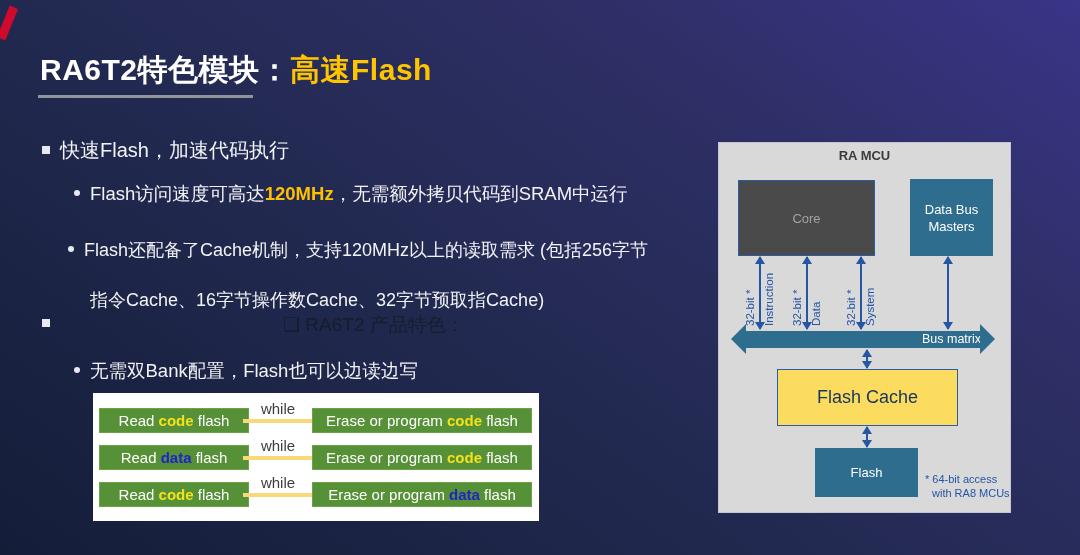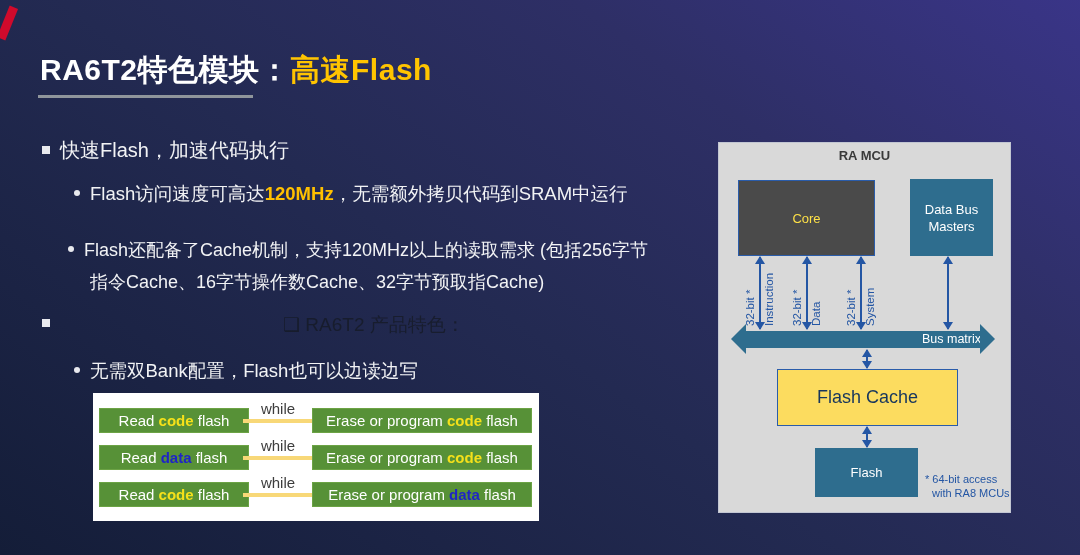--- a/index.html
+++ b/index.html
@@ -17,38 +17,38 @@
   .title .t-highlight{color:#ffc400;}
   .title-underline{position:absolute;left:38px;top:95px;width:215px;height:3px;background:#8f959b;}
   
   .b1{position:absolute;color:#f2f3f5;font-size:20px;white-space:nowrap;}
   .sb{position:absolute;color:#f2f3f5;font-size:18.5px;white-space:nowrap;}
   .sq{display:inline-block;width:8px;height:8px;background:#e8e9ee;margin-right:10px;vertical-align:3px;}
   .dot{display:inline-block;width:6px;height:6px;border-radius:50%;background:#e8e9ee;margin-right:10px;vertical-align:4px;}
   .hl{color:#ffc000;font-weight:bold;}
   .sb2-wrap{position:absolute;left:68px;top:234px;color:#f2f3f5;font-size:18px;line-height:32px;}
   .sb2-wrap .dot{vertical-align:4px;}
-  .sb2-l2{padding-left:22px;}
+  .sb2-l2{padding-left:22px;margin-top:18px;}
   .watermark{position:absolute;left:283px;top:312px;font-size:19px;color:rgba(12,14,2,0.42);white-space:nowrap;}
   
   .flash-table{position:absolute;left:93px;top:393px;width:446px;height:128px;background:#ffffff;}
   .row-box{position:absolute;height:25px;background:#579137;border:1px solid #6ca345;box-sizing:border-box;
            color:#fff;font-size:15px;text-align:center;line-height:23px;white-space:nowrap;}
   .box-l{left:6px;width:150px;}
   .box-r{left:219px;width:220px;}
   .kw{font-weight:bold;}
   .kw[data-kw="yellow"]{color:#f5e11a;}
   .kw[data-kw="blue"]{color:#1f24c7;}
   .while-label{position:absolute;left:150px;width:70px;text-align:center;color:#3d3d3d;font-size:15px;}
   .ylink{position:absolute;left:150px;width:70px;height:4px;background:#f8d878;}
   
   .diag-panel{position:absolute;left:718px;top:142px;width:293px;height:371px;background:#d9d9d9;border:1px solid #c2c6d2;box-sizing:border-box;}
   .diag-title{position:absolute;left:718px;top:148px;width:293px;text-align:center;font-size:13px;font-weight:bold;color:#3a3a3a;}
   .core-box{position:absolute;left:738px;top:180px;width:137px;height:76px;background:#4a4a4a;border:1px solid #2a5caa;box-sizing:border-box;
-            color:#fde047;font-size:13px;display:flex;align-items:center;justify-content:center;}
+            color:#a3a3a3;font-size:13px;display:flex;align-items:center;justify-content:center;}
   .obm-box{position:absolute;left:910px;top:179px;width:83px;height:77px;background:#2e6d8e;
            color:#fff;font-size:13px;display:flex;align-items:center;justify-content:center;text-align:center;line-height:17px;}
   .v-arrow{position:absolute;width:0;border-left:2px solid #2456a4;}
   .v-arrow::before{content:"";position:absolute;top:-1px;left:-6px;border-left:5px solid transparent;border-right:5px solid transparent;border-bottom:8px solid #2456a4;}
   .v-arrow::after{content:"";position:absolute;bottom:-1px;left:-6px;border-left:5px solid transparent;border-right:5px solid transparent;border-top:8px solid #2456a4;}
   .vlabel{position:absolute;top:258px;height:68px;writing-mode:vertical-rl;transform:rotate(180deg);
           color:#2456a4;font-size:11.5px;white-space:nowrap;display:flex;align-items:center;}
   .busbar{position:absolute;left:745px;top:331px;width:236px;height:17px;background:#2e6d8e;
           color:#fff;font-size:12.5px;text-align:right;line-height:17px;}
   .busbar::before{content:"";position:absolute;left:-14px;top:-7px;border-top:15px solid transparent;border-bottom:15px solid transparent;border-right:15px solid #2e6d8e;}

